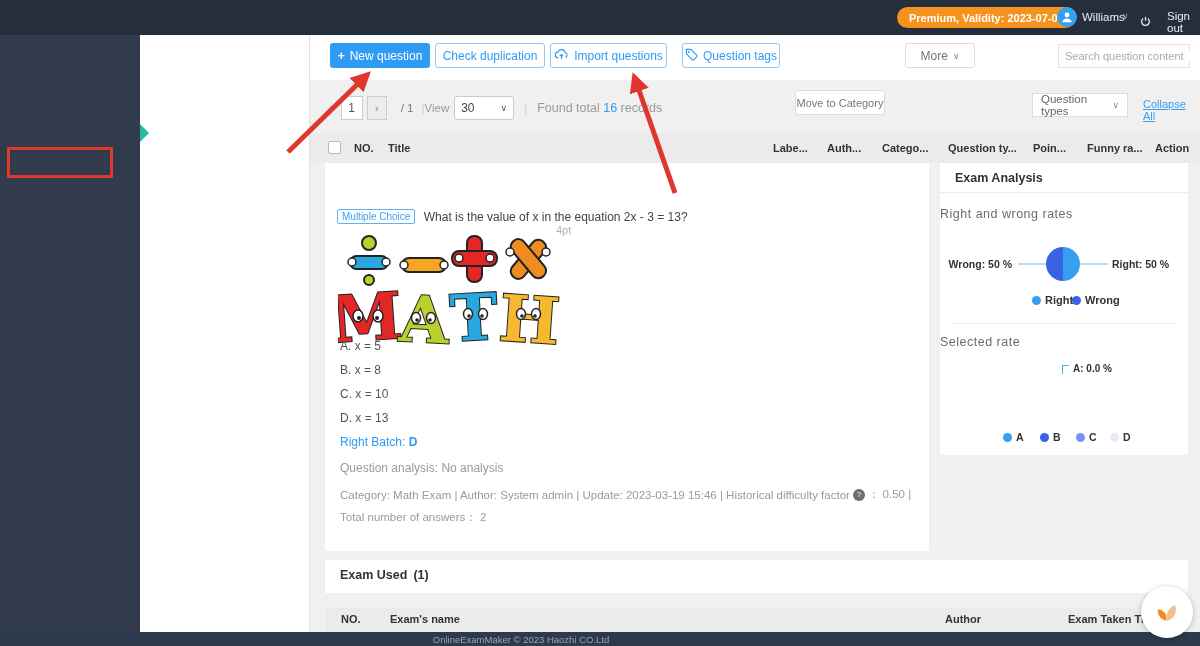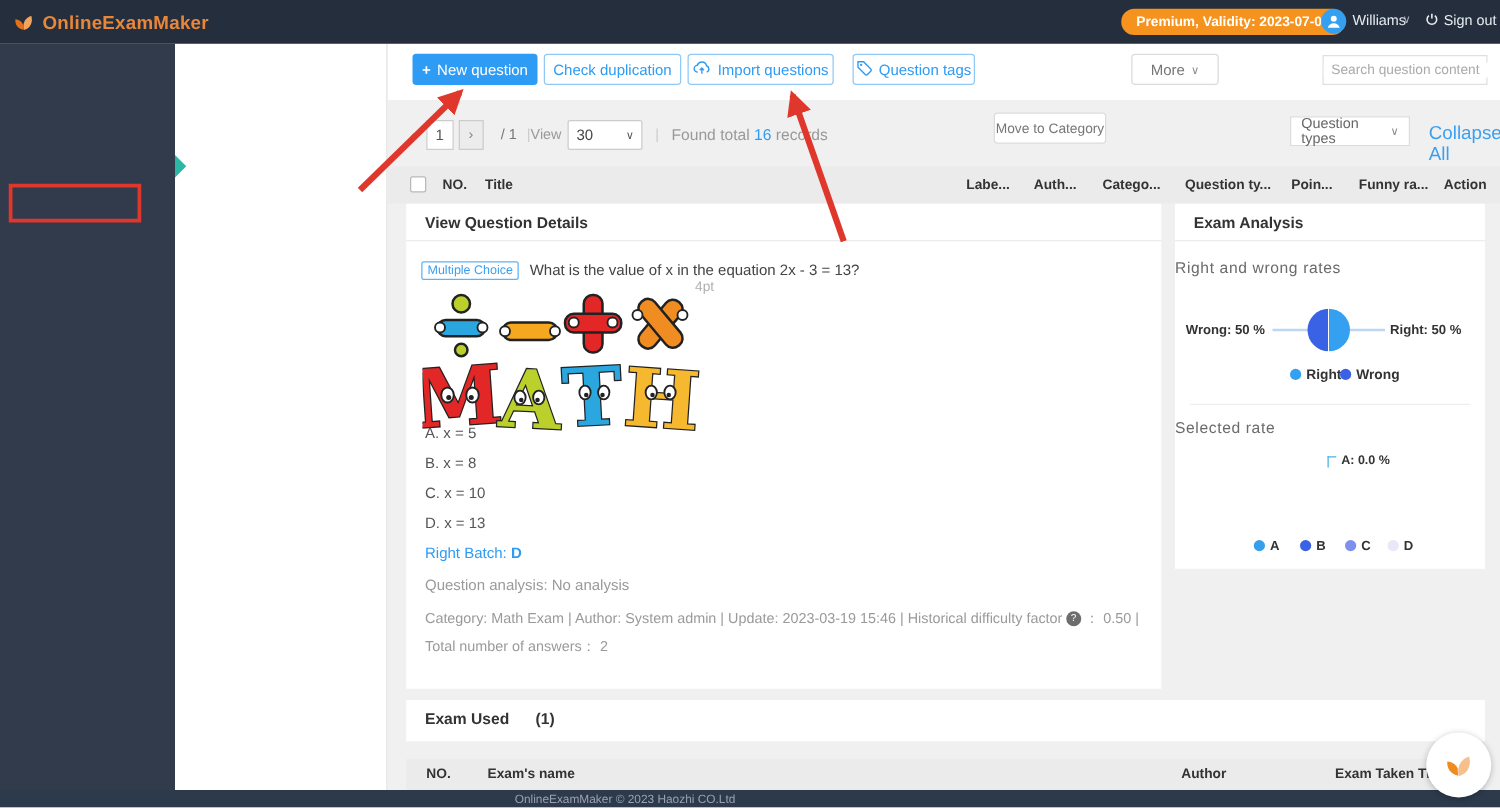--- a/index.html
+++ b/index.html
@@ -6,21 +6,21 @@
   body{width:1200px;height:646px;overflow:hidden;font-family:"Liberation Sans",sans-serif;background:#f0f0f0;position:relative;}
   .abs{position:absolute;}
   
   .topbar{left:0;top:0;width:1200px;height:35px;background:#242e3d;z-index:5;}
   .logo-wrap{left:8px;top:5px;display:flex;align-items:center;gap:4px;}
   .logo-text{color:#e8873a;font-weight:bold;font-size:15px;letter-spacing:.2px;}
   .premium{left:897px;top:7px;height:21px;background:#f6921e;border-radius:11px;color:#fff;font-size:11px;font-weight:bold;display:flex;align-items:center;padding:0 12px;}
   .avatar{left:1057px;top:7px;width:20px;height:20px;border-radius:50%;background:#35a0f0;display:flex;align-items:center;justify-content:center;}
   .uname{left:1082px;top:11px;color:#e8ecf2;font-size:11.5px;}
   .ucaret{left:1122px;top:11px;color:#aab4c2;font-size:9px;}
-  .signout{left:1140px;top:10px;display:flex;align-items:center;gap:4px;color:#e8ecf2;font-size:11.5px;}
+  .signout{left:1140px;top:10px;display:flex;align-items:center;gap:16px;color:#e8ecf2;font-size:11.5px;}
   
   .sidebar{left:0;top:35px;width:140px;height:597px;background:#313b4b;z-index:4;}
   .hamb{left:101px;top:41px;width:28px;height:22px;background:#2a3342;border-radius:2px;color:#aab2bf;font-size:14px;display:flex;align-items:center;justify-content:center;}
   .sitem{left:0;width:140px;height:24px;display:flex;align-items:center;padding-left:14px;box-sizing:border-box;color:#c2c9d1;font-size:12px;}
   .sitem .micon{width:19px;color:#8b95a5;font-size:11px;display:inline-block;}
   .sitem .chev{position:absolute;right:10px;color:#7a8494;font-size:10px;}
   .sitem.active{background:#2ab7a3;color:#fff;height:27px;}
   .sitem.active .chev{color:#eafaf6;}
   .notch{position:absolute;left:140px;top:124px;width:0;height:0;border-top:9px solid transparent;border-bottom:9px solid transparent;border-left:9px solid #2ab7a3;z-index:6;}
   .submenu{left:0;top:146px;width:140px;height:68px;background:#2a3341;}
@@ -49,21 +49,21 @@
   .btn-blue{background:#fff;border:1px solid #8ec9f7;color:#2e9bf5;}
   .btn-gray{background:#fff;border:1px solid #dcdcdc;color:#777;}
   .srch{left:1058px;top:44px;width:132px;height:24px;border:1px solid #e0e0e0;background:#fff;box-sizing:border-box;display:flex;align-items:center;}
   .srch input{border:none;outline:none;flex:1;font-size:11px;color:#555;padding:0 6px;font-family:"Liberation Sans",sans-serif;}
   .srch input::placeholder{color:#aaa;}
   .pag{top:96px;height:24px;display:flex;align-items:center;font-size:11.5px;color:#777;}
   .pagebox{width:22px;height:24px;border:1px solid #ccc;background:#fff;display:flex;align-items:center;justify-content:center;font-size:12px;color:#555;box-sizing:border-box;}
   .nextbox{width:20px;height:24px;border:1px solid #ccc;background:#ececec;display:flex;align-items:center;justify-content:center;color:#888;box-sizing:border-box;}
   .selbox{width:60px;height:24px;border:1px solid #ccc;border-radius:2px;background:#fff;display:flex;align-items:center;justify-content:space-between;padding:0 6px;box-sizing:border-box;color:#444;font-size:12px;}
   .qtypes{left:1032px;top:93px;width:96px;height:24px;border:1px solid #ddd;background:#fff;display:flex;align-items:center;justify-content:space-between;padding:0 8px;box-sizing:border-box;color:#666;font-size:11.5px;}
-  .collapse-all{left:1143px;top:98px;color:#3b9ff0;font-size:15px;}
+  .collapse-all{left:1143px;top:98px;color:#3b9ff0;font-size:11px;text-decoration:underline;}
   .thead{left:310px;top:133px;width:890px;height:30px;background:#ebebeb;}
   .th{position:absolute;top:9px;font-size:11px;font-weight:bold;color:#333;}
   .cbx{position:absolute;left:18px;top:8px;width:13px;height:13px;background:#fff;border:1px solid #b9b9b9;border-radius:2px;box-sizing:border-box;}
   .panel{background:#fff;}
   .phead{height:30px;border-bottom:1px solid #ececec;display:flex;align-items:center;padding-left:15px;font-size:12.5px;font-weight:bold;color:#333;box-sizing:border-box;}
   .qpanel{left:325px;top:163px;width:604px;height:388px;}
   .badge{display:inline-block;border:1px solid #5fb2f5;color:#3b9ff0;font-size:10px;padding:1px 4px;border-radius:2px;margin-right:5px;vertical-align:1px;}
   .qline{position:absolute;left:12px;top:46px;font-size:12px;color:#444;width:560px;}
   .qpt{position:absolute;left:231px;top:61px;color:#b0b0b0;font-size:11px;}
   .opt{position:absolute;left:15px;font-size:12px;color:#555;}
@@ -83,38 +83,31 @@
   .hr{position:absolute;left:12px;top:160px;width:224px;height:1px;background:#eee;}
   .callout-mark{position:absolute;left:122px;top:202px;width:6px;height:8px;border-left:1.5px solid #49b0e8;border-top:1.5px solid #49b0e8;}
   .callout{position:absolute;left:133px;top:200px;font-size:10px;font-weight:bold;color:#333;}
   .aleg{position:absolute;top:268px;font-size:10.5px;font-weight:bold;color:#333;}
   
   .upanel{left:325px;top:560px;width:863px;height:33px;}
   .uhead{left:325px;top:607px;width:863px;height:25px;background:#ebebeb;}
   .uth{position:absolute;top:6px;font-size:11px;font-weight:bold;color:#333;}
   
   .footer{left:0;top:632px;width:1200px;height:14px;background:#2c3a4c;z-index:6;}
-  .footer span{position:absolute;left:0;width:1000px;text-align:center;top:2px;color:#98a2b2;font-size:9.5px;}
+  .footer span{position:absolute;left:0;width:1000px;text-align:center;top:2px;color:#98a2b2;font-size:9.5px;padding-left:21px;}
   .float-logo{left:1141px;top:586px;width:52px;height:52px;border-radius:50%;background:#fff;box-shadow:0 1px 5px rgba(0,0,0,.25);display:flex;align-items:center;justify-content:center;z-index:7;}
   
   .redbox{left:7px;top:147px;width:100px;height:25px;border:3px solid #e0372c;z-index:8;}
   .arrows{left:0;top:0;width:1200px;height:646px;z-index:9;pointer-events:none;}
   .micon, .chev, .ucaret{font-family:"DejaVu Sans",sans-serif;}
 </style>
 </head>
 <body>
 
 <div class="abs topbar">
-  <div class="abs logo-wrap">
-    <span><svg width="22" height="22" viewBox="0 0 24 24">
-          <path d="M11.6 20.5C7 19.6 4.2 16 4.7 11.3c3 .3 5.3 1.8 6.6 4.4z" fill="#e2701d"></path>
-          <path d="M12 20.8c-1.3-5.8.9-10.6 6.6-12.6 1.7 6-.9 11-6.6 12.6z" fill="#f2a35c"></path>
-        </svg></span>
-    <span class="logo-text">OnlineExamMaker</span>
-  </div>
   <div class="abs premium">Premium, Validity: 2023-07-07</div>
   <div class="abs avatar">
       <svg width="14" height="14" viewBox="0 0 20 20">
         <circle cx="10" cy="7" r="3.4" fill="#fff"></circle>
         <path d="M3.2 17.5c.9-3.4 3.6-5.2 6.8-5.2s5.9 1.8 6.8 5.2z" fill="#fff"></path>
       </svg>
     </div>
   <div class="abs uname">Williams</div>
   <div class="abs ucaret">∨</div>
   <div class="abs signout">
@@ -370,21 +363,20 @@
   <span class="th" style="left:463px;">Labe...</span>
   <span class="th" style="left:517px;">Auth...</span>
   <span class="th" style="left:572px;">Catego...</span>
   <span class="th" style="left:638px;">Question ty...</span>
   <span class="th" style="left:723px;">Poin...</span>
   <span class="th" style="left:777px;">Funny ra...</span>
   <span class="th" style="left:845px;">Action</span>
 </div>
 
 <div class="abs panel qpanel">
-  <div class="phead">View Question Details</div>
   <div class="qline">
     <span class="badge">Multiple Choice</span>
     <span>What is the value of x in the equation 2x - 3 = 13?</span>
   </div>
   <div class="qpt">4pt</div>
   <div class="abs" style="left:13px;top:67px;">
     <svg width="235" height="116" viewBox="0 0 235 116">
       <g stroke="#222" stroke-width="2">
         <rect x="12" y="26" width="38" height="13" rx="6.5" fill="#2aa7df"></rect>
         <circle cx="31" cy="13" r="7" fill="#bcd02c"></circle>
@@ -473,21 +465,21 @@
   </div>
   <div class="aleg" style="left:136px;">
     <span class="dot" style="background:#7f8fee;"></span><span>C</span>
   </div>
   <div class="aleg" style="left:170px;">
     <span class="dot" style="background:#e9e7f8;"></span><span>D</span>
   </div>
 </div>
 
 <div class="abs panel upanel">
-  <div class="phead" style="border-bottom:none;gap:21px;">
+  <div class="phead" style="border-bottom:none;gap:6px;">
     <span>Exam Used</span>
     <span>(1)</span>
   </div>
 </div>
 <div class="abs uhead">
   <span class="uth" style="left:16px;">NO.</span>
   <span class="uth" style="left:65px;">Exam's name</span>
   <span class="uth" style="left:620px;">Author</span>
   <span class="uth" style="left:743px;">Exam Taken Tim...</span>
 </div>

